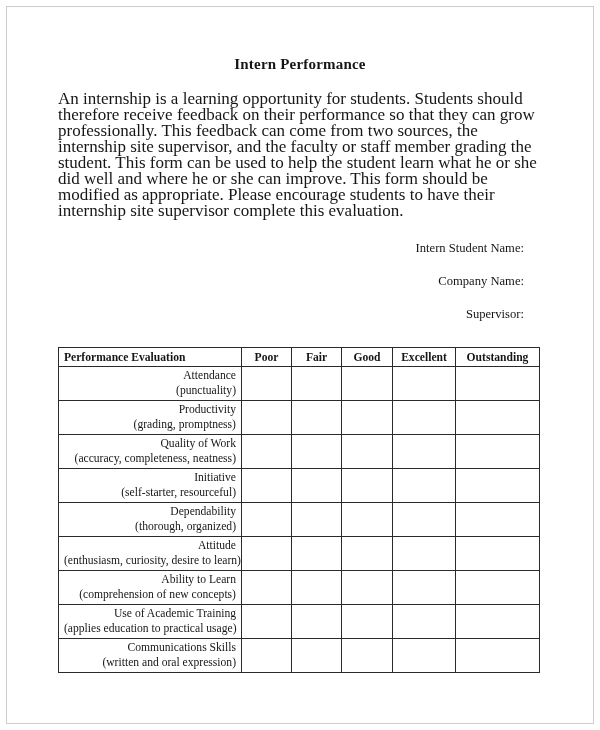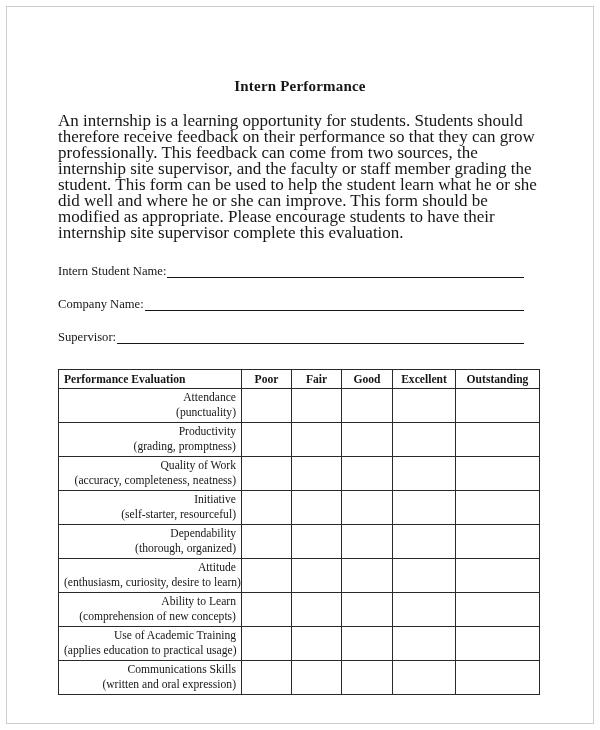--- a/index.html
+++ b/index.html
@@ -17,43 +17,44 @@
     overflow: hidden;
     box-sizing: border-box;
   }
   .page-frame {
     position: absolute;
     top: 6px; left: 6px; right: 6px; bottom: 6px;
     border: 1px solid #cdcdcd;
     pointer-events: none;
   }
   .content {
-    padding: 78px 58px 0 58px;
+    padding: 56px 58px 0 58px;
     font-family: Liberation Serif, serif;
   }
   h1.doc-title {
     font-size: 15px;
     font-weight: bold;
     text-align: center;
     margin: 0 0 18px 0;
     letter-spacing: 0.2px;
   }
   p.intro {
     font-size: 17px;
     line-height: 16px;
     margin: 4px 0 22px 0;
     text-align: left;
   }
   .field-row {
     display: flex;
-    align-items: center;
+    align-items: flex-end;
     font-size: 12.6px;
     margin-bottom: 17px;
     padding-right: 18px;
     height: 16px;
+    flex-direction: column;
   }
   .field-label {
     white-space: nowrap;
   }
   .field-line {
     flex: 1 1 auto;
     border-bottom: 1px solid #161616;
     height: 13px;
     margin-left: 1px;
   }

